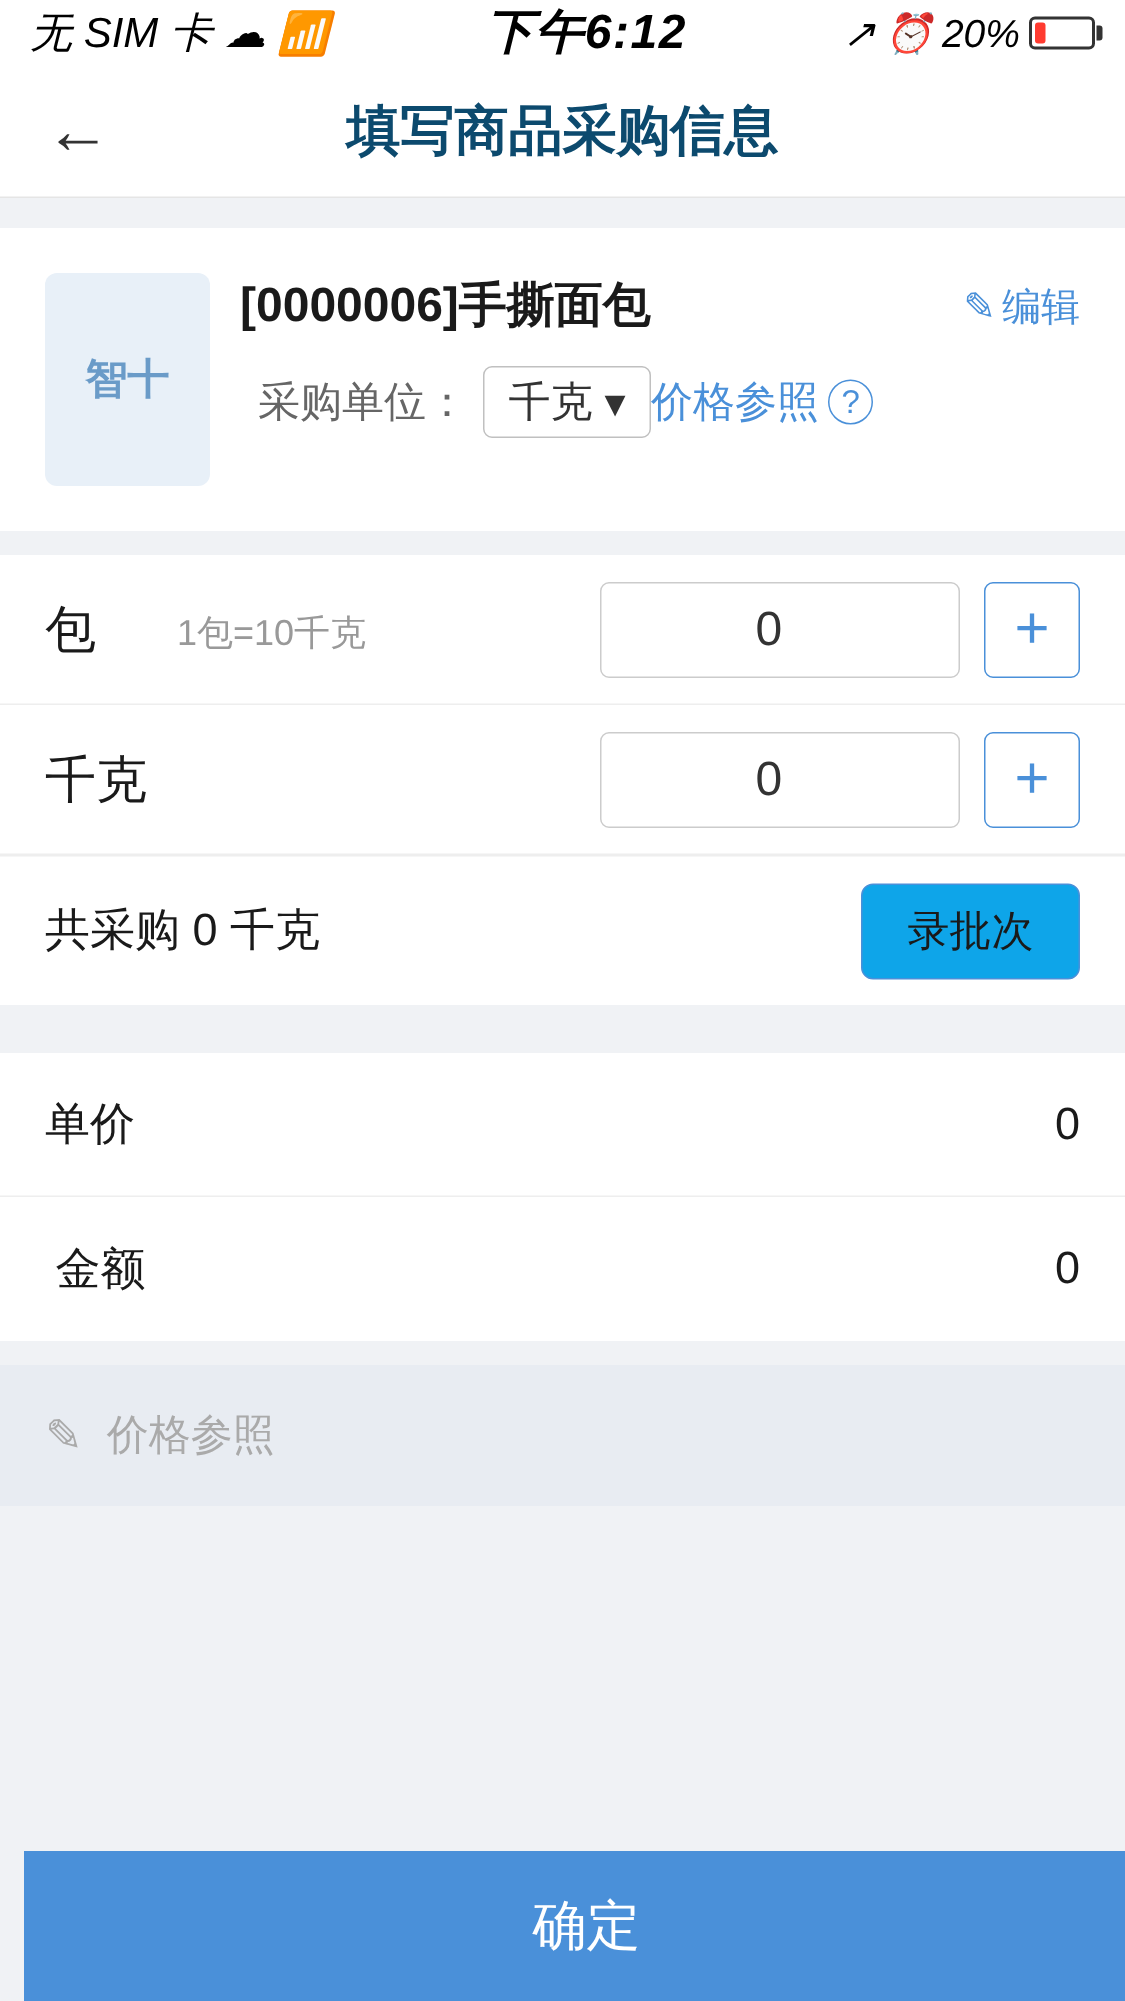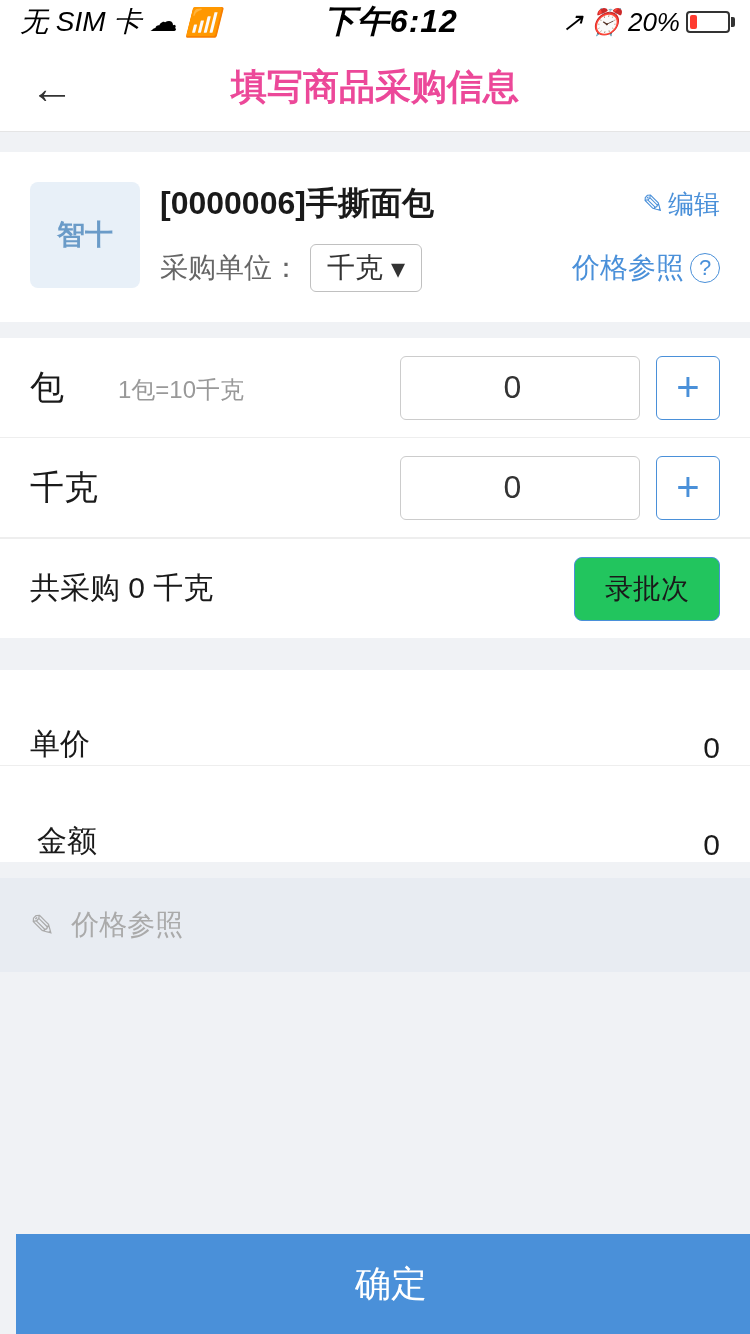--- a/index.html
+++ b/index.html
@@ -84,35 +84,35 @@
       color: #333;
       cursor: pointer;
       line-height: 1;
     }
     .nav-title {
       position: absolute;
       left: 50%;
       transform: translateX(-50%);
       font-size: 36px;
       font-weight: 600;
-      color: #ec4899;
+      color: #0c4a6e;
     }
 
     
     .product-card {
       background: #fff;
       padding: 30px;
       display: flex;
       align-items: flex-start;
       gap: 20px;
       margin-top: 20px;
     }
     .product-image {
       width: 110px;
-      height: 106px;
+      height: 142px;
       background: #e8f0f8;
       border-radius: 8px;
       display: flex;
       align-items: center;
       justify-content: center;
       flex-shrink: 0;
     }
     .product-image-text {
       font-size: 28px;
       color: #6a9bc8;
@@ -136,21 +136,22 @@
       color: #4a90d9;
       display: flex;
       align-items: center;
       gap: 4px;
       cursor: pointer;
     }
     .product-unit-row {
       margin-top: 18px;
       display: flex;
       align-items: center;
-      justify-content: space-between;
+      justify-content: flex-start;
+      margin-left: 12px;
     }
     .unit-label {
       font-size: 28px;
       color: #666;
     }
     .unit-dropdown {
       border: 1px solid #c0c0c0;
       border-radius: 6px;
       padding: 4px 16px;
       font-size: 28px;
@@ -247,32 +248,32 @@
     .total-label {
       font-size: 30px;
       color: #1a1a1a;
     }
     .batch-btn {
       border: 1px solid #4a90d9;
       border-radius: 8px;
       padding: 12px 30px;
       font-size: 28px;
       color: #1a1a1a;
-      background: #22c55e;
+      background: #0ea5e9;
       cursor: pointer;
     }
 
     
     .price-section {
       background: #fff;
       margin-top: 16px;
     }
     .price-row {
       display: flex;
-      align-items: flex-end;
+      align-items: center;
       justify-content: space-between;
       padding: 0 30px;
       height: 96px;
       border-bottom: 1px solid #eee;
     }
     .price-row:last-child {
       border-bottom: none;
       padding-left: 37px;
     }
     .price-row-label {

